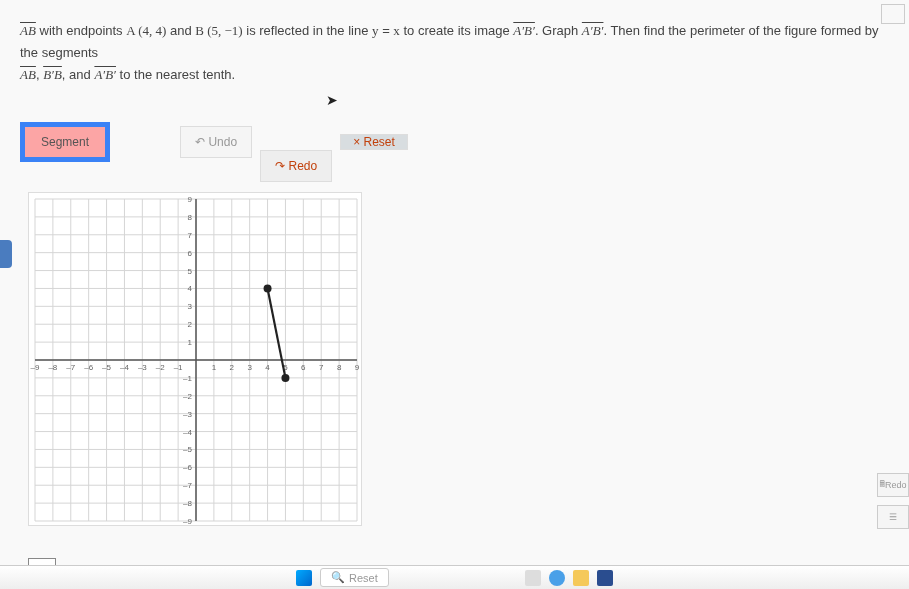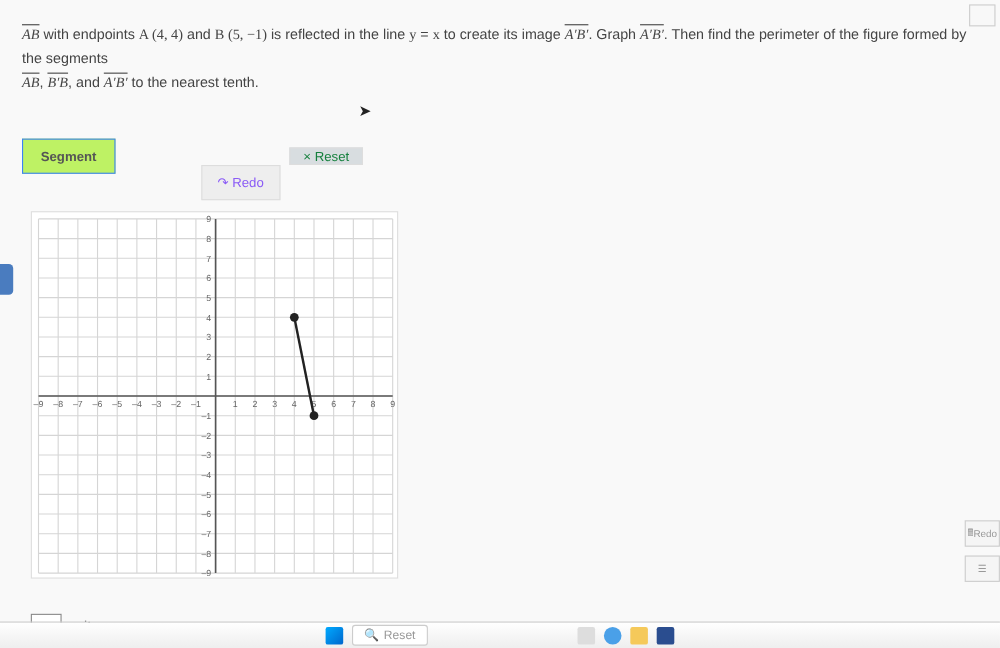--- a/index.html
+++ b/index.html
@@ -35,42 +35,41 @@
 }
 .tool-btn {
   padding: 8px 16px;
   background: #eee;
   border: 1px solid #ccc;
   color: #555;
   cursor: pointer;
   font-size: 12px;
 }
 .tool-btn.active {
-  background: #bef264;
-  border: 1px solid #3b82f6;
-  font-weight: bold;
+  background: #fca5a5;
+  border: 5px solid #3b82f6;
 }
 .tool-spacer { width: 70px; }
 .tool-ghost {
   padding: 8px 14px;
   color: #999;
   background: #f5f5f5;
   border: 1px solid #ddd;
   font-size: 12px;
   cursor: pointer;
 }
 .tool-ghost.darker {
-  color: #8b5cf6;
+  color: #c2410c;
   background: #eee;
   margin-left: 8px;
   margin-top: 48px;
 }
 .tool-ghost.reset {
   background: #d8dde0;
-  color: #15803d;
+  color: #c2410c;
   margin-left: 8px;
   padding: 0 12px;
 }
 .graph-wrap {
   width: 334px;
   height: 334px;
   background: #fff;
   border: 1px solid #ddd;
   position: relative;
   margin-left: 8px;
@@ -152,20 +151,21 @@
 
   <div class="problem-text">
     <span class="overline math-i">AB</span><span> with endpoints </span><span class="math-i">A (4, 4)</span><span> and </span><span class="math-i">B (5, −1)</span><span> is reflected in the line </span><span class="math-i">y</span><span> = </span><span class="math-i">x</span><span> to create its image </span><span class="overline math-i">A′B′</span><span>. Graph </span><span class="overline math-i">A′B′</span><span>. Then find the perimeter of the figure formed by the segments</span>
     <br>
     <span class="overline math-i">AB</span><span>, </span><span class="overline math-i">B′B</span><span>, and </span><span class="overline math-i">A′B′</span><span> to the nearest tenth.</span>
   </div>
 
   <div class="toolbar">
     <button class="tool-btn active">Segment</button>
     <span class="tool-spacer"></span>
+    <button class="tool-ghost">↶ <span>Undo</span></button>
     <button class="tool-ghost darker">↷ <span>Redo</span></button>
     <button class="tool-ghost reset">× Reset</button>
   </div>
   <span class="cursor-arrow" style="left:326px; top:92px;">➤</span>
 
   <div class="graph-wrap">
     <svg id="grid-svg" width="334" height="334" viewBox="0 0 334 334">
         <line x1="6" y1="328" x2="6" y2="6" stroke="#d5d5d5" stroke-width="1"></line>
         <line x1="23.88888888888889" y1="328" x2="23.88888888888889" y2="6" stroke="#d5d5d5" stroke-width="1"></line>
         <line x1="41.77777777777778" y1="328" x2="41.77777777777778" y2="6" stroke="#d5d5d5" stroke-width="1"></line>

